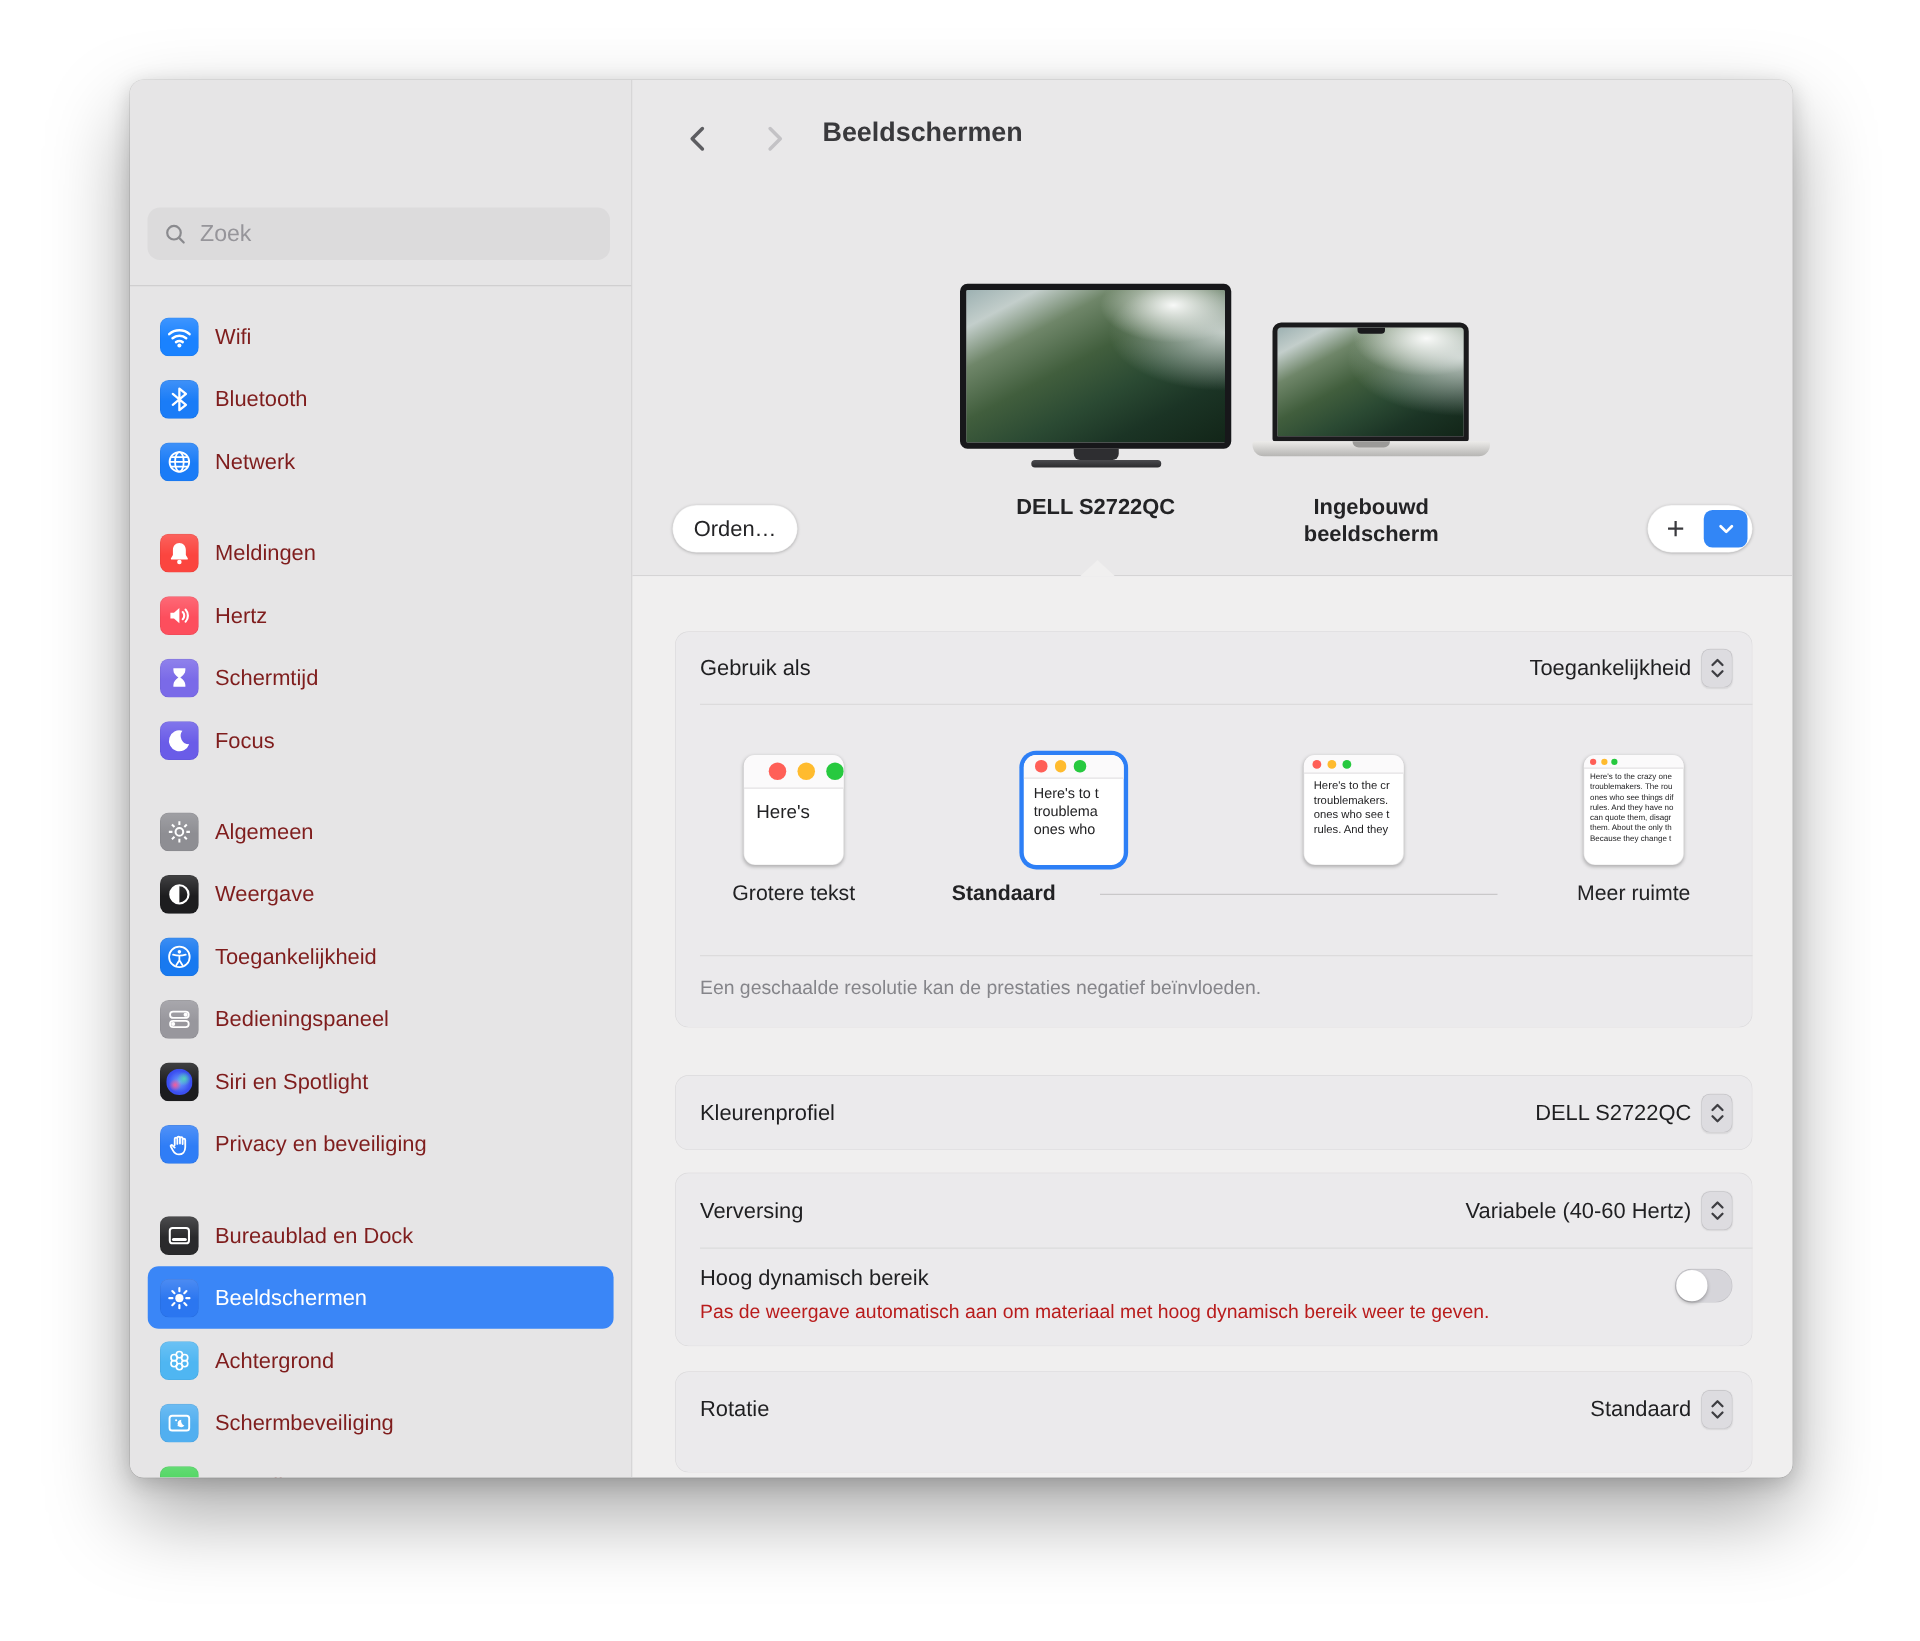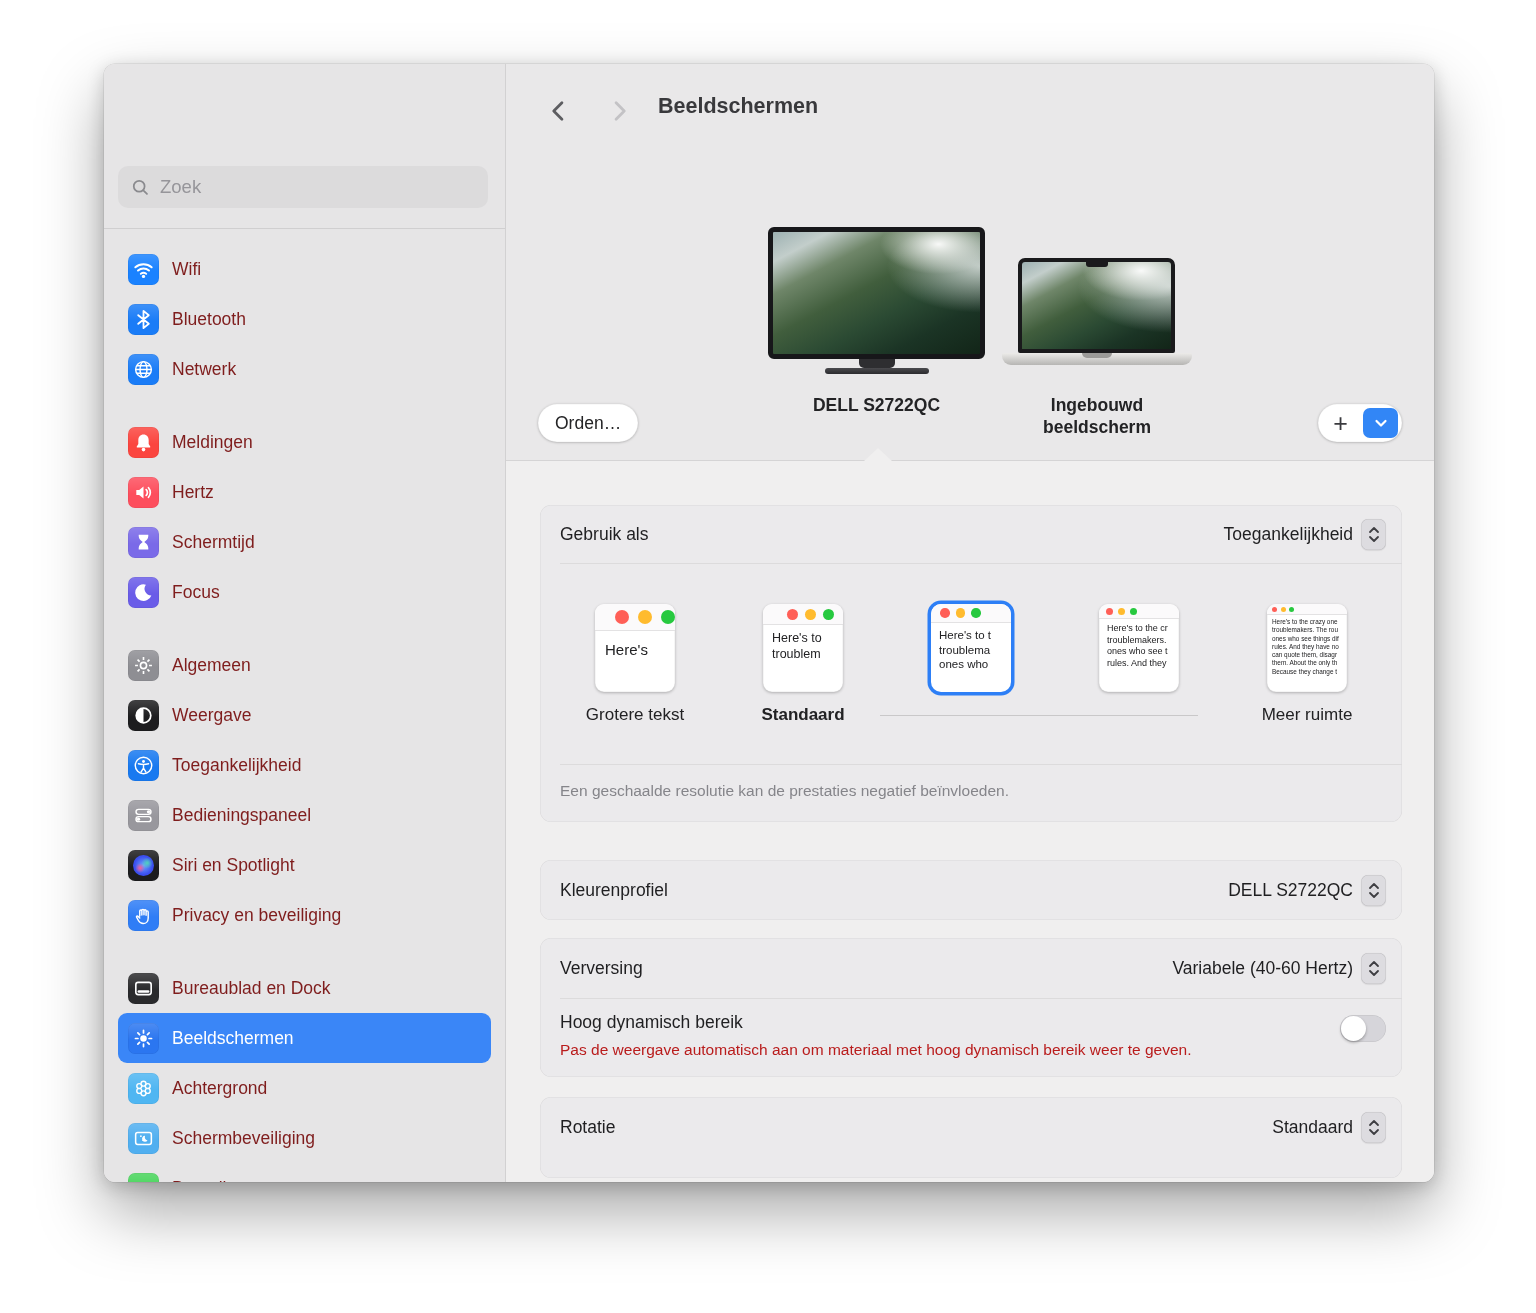--- a/index.html
+++ b/index.html
@@ -391,33 +391,20 @@
                   <i style="height: 14px; width: 14px; background: rgb(255, 95, 87);"></i>
                   <i style="height: 14px; width: 14px; background: rgb(255, 187, 46);"></i>
                   <i style="height: 14px; width: 14px; background: rgb(39, 201, 63);"></i>
                 </div>
                 <div class="tbody" style="font-size: 15px; line-height: 19px; padding: 9px 0px 0px 10px;">
                   <div>Here's</div>
                 </div>
               </div>
             </div>
             <div class="slot">
-              <div class="thumb">
-                <div class="tbar" style="height: 21px; padding-left: 24px; gap: 7px;">
-                  <i style="height: 11px; width: 11px; background: rgb(255, 95, 87);"></i>
-                  <i style="height: 11px; width: 11px; background: rgb(255, 187, 46);"></i>
-                  <i style="height: 11px; width: 11px; background: rgb(39, 201, 63);"></i>
-                </div>
-                <div class="tbody" style="font-size: 12.5px; line-height: 16px; padding: 5px 0px 0px 9px;">
-                  <div>Here's to</div>
-                  <div>troublem</div>
-                </div>
-              </div>
-            </div>
-            <div class="slot">
               <div class="thumb sel">
                 <div class="tbar" style="height: 19px; padding-left: 9px; gap: 6px;">
                   <i style="height: 9.5px; width: 9.5px; background: rgb(255, 95, 87);"></i>
                   <i style="height: 9.5px; width: 9.5px; background: rgb(255, 187, 46);"></i>
                   <i style="height: 9.5px; width: 9.5px; background: rgb(39, 201, 63);"></i>
                 </div>
                 <div class="tbody" style="font-size: 11.5px; line-height: 14.5px; padding: 5px 0px 0px 8px;">
                   <div>Here's to t</div>
                   <div>troublema</div>
                   <div>ones who</div>

